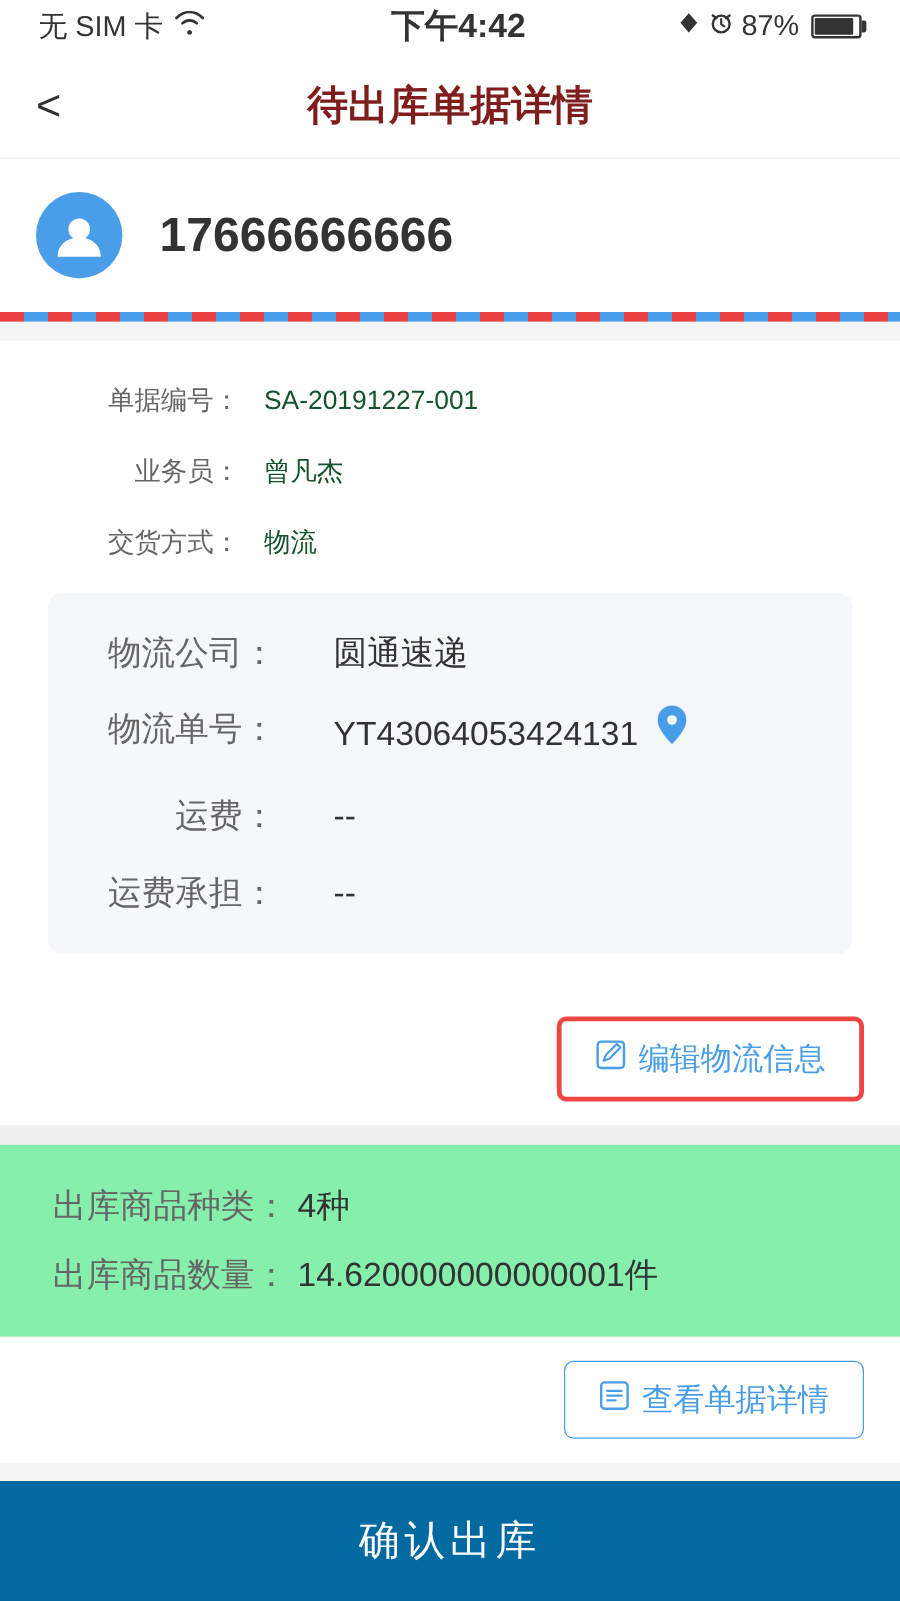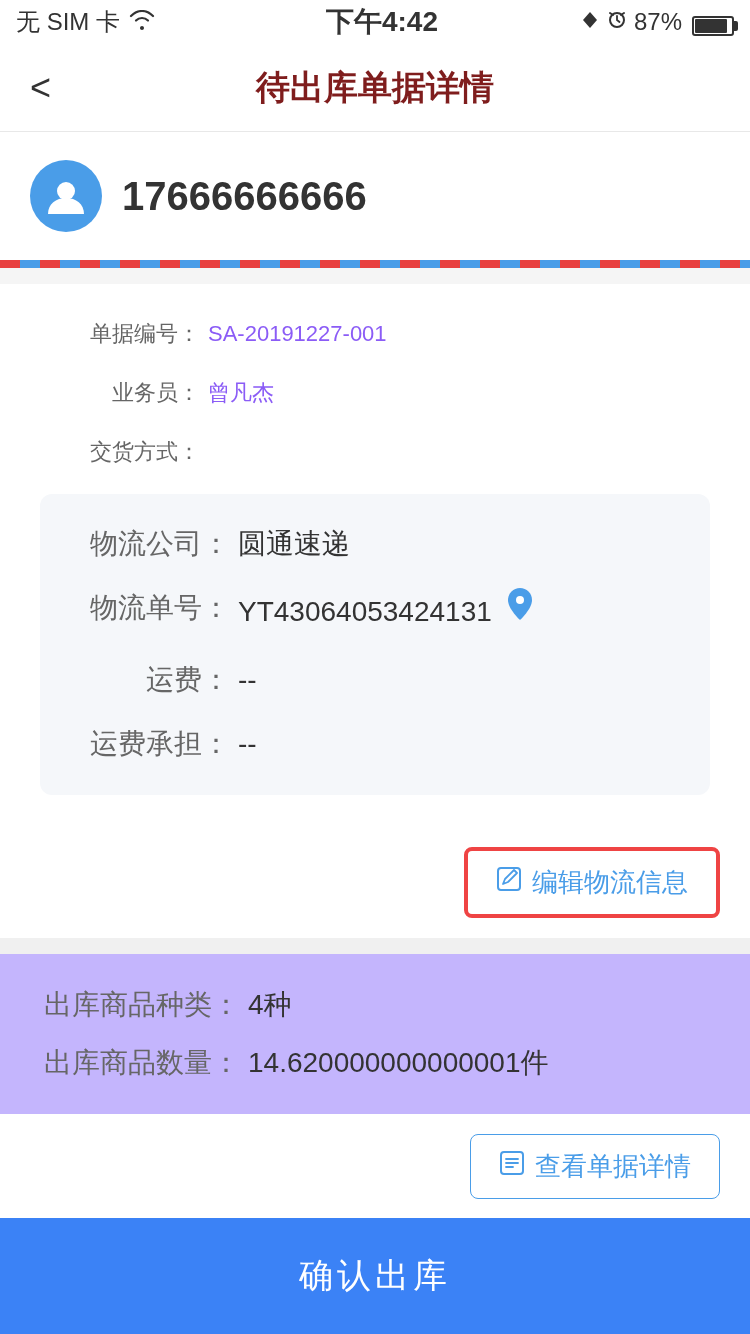--- a/index.html
+++ b/index.html
@@ -12,27 +12,27 @@
       font-size: 28px;
       color: #333;
     }
     
     .status-bar {
       background: #fff;
       height: 44px;
       display: flex;
       align-items: center;
       justify-content: space-between;
-      padding: 0 16px;
+      padding: 0 32px;
       font-size: 24px;
       font-weight: 500;
     }
     .status-left { display: flex; align-items: center; gap: 8px; }
     .status-center { font-size: 28px; font-weight: 600; margin-left: 28px; }
-    .status-right { display: flex; align-items: flex-end; gap: 6px; font-size: 24px; }
+    .status-right { display: flex; align-items: center; gap: 6px; font-size: 24px; }
     .battery-icon {
       display: inline-block;
       width: 42px;
       height: 20px;
       border: 2px solid #333;
       border-radius: 3px;
       position: relative;
       margin-left: 4px;
     }
     .battery-icon::after {
@@ -87,21 +87,21 @@
         #4a9de8 20px, #4a9de8 40px
       );
       margin: 0;
     }
     
     .customer-header {
       background: #fff;
       padding: 28px 30px;
       display: flex;
       align-items: center;
-      gap: 20px;
+      gap: 31px;
     }
     .avatar {
       width: 72px;
       height: 72px;
       background: #4a9de8;
       border-radius: 50%;
       display: flex;
       align-items: center;
       justify-content: center;
       color: white;
@@ -127,37 +127,38 @@
       line-height: 1.6;
     }
     .info-row:last-child { margin-bottom: 0; }
     .info-label {
       color: #666;
       min-width: 160px;
       text-align: right;
       flex-shrink: 0;
     }
     .info-value {
-      color: #8b5cf6;
+      color: #14532d;
       flex: 1;
-      margin-left: 8px;
+      margin-left: 20px;
     }
     
     .logistics-card {
       background: #f5f7fa;
       border-radius: 12px;
       margin: 16px 0 0 0;
       padding: 28px 30px;
     }
     .logistics-row {
       display: flex;
       align-items: flex-start;
       margin-bottom: 20px;
       font-size: 28px;
       line-height: 1.6;
+      gap: 40px;
     }
     .logistics-row:last-child { margin-bottom: 0; }
     .logistics-label {
       color: #666;
       min-width: 160px;
       text-align: right;
       flex-shrink: 0;
     }
     .logistics-value {
       color: #333;
@@ -194,21 +195,21 @@
     .edit-icon {
       font-size: 26px;
     }
     
     .section-divider {
       height: 16px;
       background: #f0f0f0;
     }
     
     .goods-section {
-      background: #c4b5fd;
+      background: #86efac;
       padding: 32px 40px;
     }
     .goods-row {
       display: flex;
       align-items: center;
       margin-bottom: 20px;
       font-size: 28px;
     }
     .goods-row:last-child { margin-bottom: 0; }
     .goods-label {
@@ -238,22 +239,22 @@
       align-items: center;
       gap: 10px;
       cursor: pointer;
     }
     
     .confirm-btn-bar {
       position: fixed;
       bottom: 0;
       left: 0;
       width: 750px;
-      background: #3b82f6;
-      height: 116px;
+      background: #0369a1;
+      height: 100px;
       display: flex;
       align-items: center;
       justify-content: center;
       cursor: pointer;
     }
     .confirm-btn-text {
       color: #fff;
       font-size: 34px;
       font-weight: 500;
       letter-spacing: 4px;
@@ -315,20 +316,21 @@
   <div class="info-row">
     <span class="info-label">单据编号：</span>
     <span class="info-value">SA-20191227-001</span>
   </div>
   <div class="info-row">
     <span class="info-label">业务员：</span>
     <span class="info-value">曾凡杰</span>
   </div>
   <div class="info-row">
     <span class="info-label">交货方式：</span>
+    <span class="info-value">物流</span>
   </div>
 
   <div class="logistics-card">
     <div class="logistics-row">
       <span class="logistics-label">物流公司：</span>
       <span class="logistics-value">圆通速递</span>
     </div>
     <div class="logistics-row">
       <span class="logistics-label">物流单号：</span>
       <span class="logistics-value">

